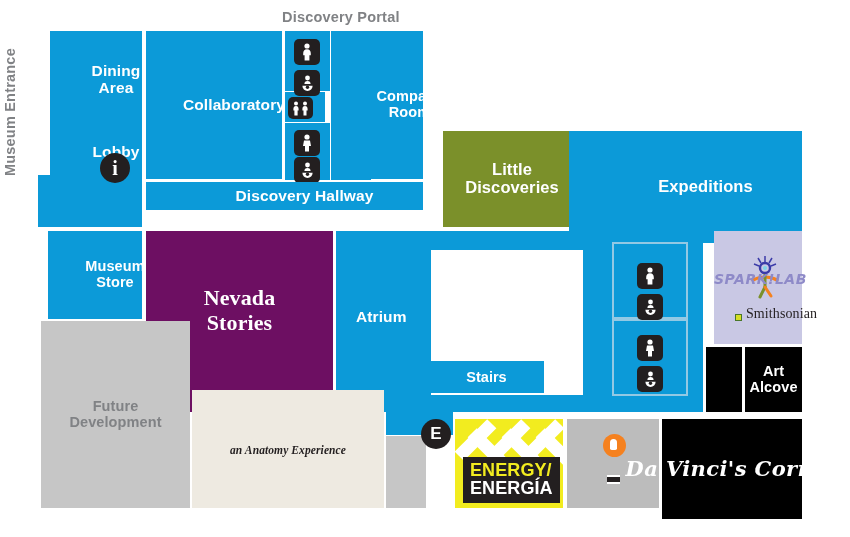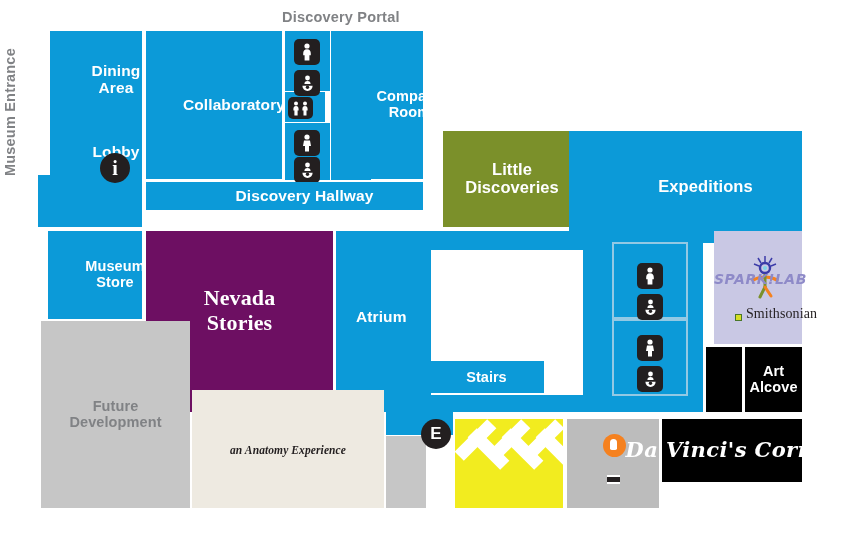--- a/index.html
+++ b/index.html
@@ -421,27 +421,31 @@
     <span>E</span>
   </div>
 
   <div class="room yellow" id="energy-block" style="left:455px; top:419px; width:108px; height:89px;">
     <div class="chevron" style="left:14px; top:-2px; transform:rotate(45deg);"></div>
     <div class="chevron" style="left:27px; top:7px; transform:rotate(-45deg);"></div>
     <div class="chevron" style="left:48px; top:-2px; transform:rotate(45deg);"></div>
     <div class="chevron" style="left:61px; top:7px; transform:rotate(-45deg);"></div>
     <div class="chevron" style="left:82px; top:-2px; transform:rotate(45deg);"></div>
     <div class="chevron" style="left:95px; top:7px; transform:rotate(-45deg);"></div>
+    <div id="energy-plate">
+      <span id="energy-line1">ENERGY/</span>
+      <span id="energy-line2">ENERGÍA</span>
+    </div>
   </div>
 
   <div class="room shopgray" style="left:567px; top:419px; width:92px; height:89px;">
     <div id="shop-logo-wrap" style="width:92px;height:60px;">
       <div id="shop-bulb" style="left:36px;top:0;"></div>
       <div id="shop-bulb-inner" style="left:43px;top:5px;"></div>
       <div id="shop-base" style="left:40px;top:41px;"></div>
     </div>
   </div>
 
-  <div class="room orange" style="left:662px; top:419px; width:140px; height:63px;">
+  <div class="room orange" style="left:662px; top:419px; width:140px; height:100px;">
     <span id="davinci-label">Da Vinci's Corner</span>
   </div>
 
 </div>
 
 </body></html>

